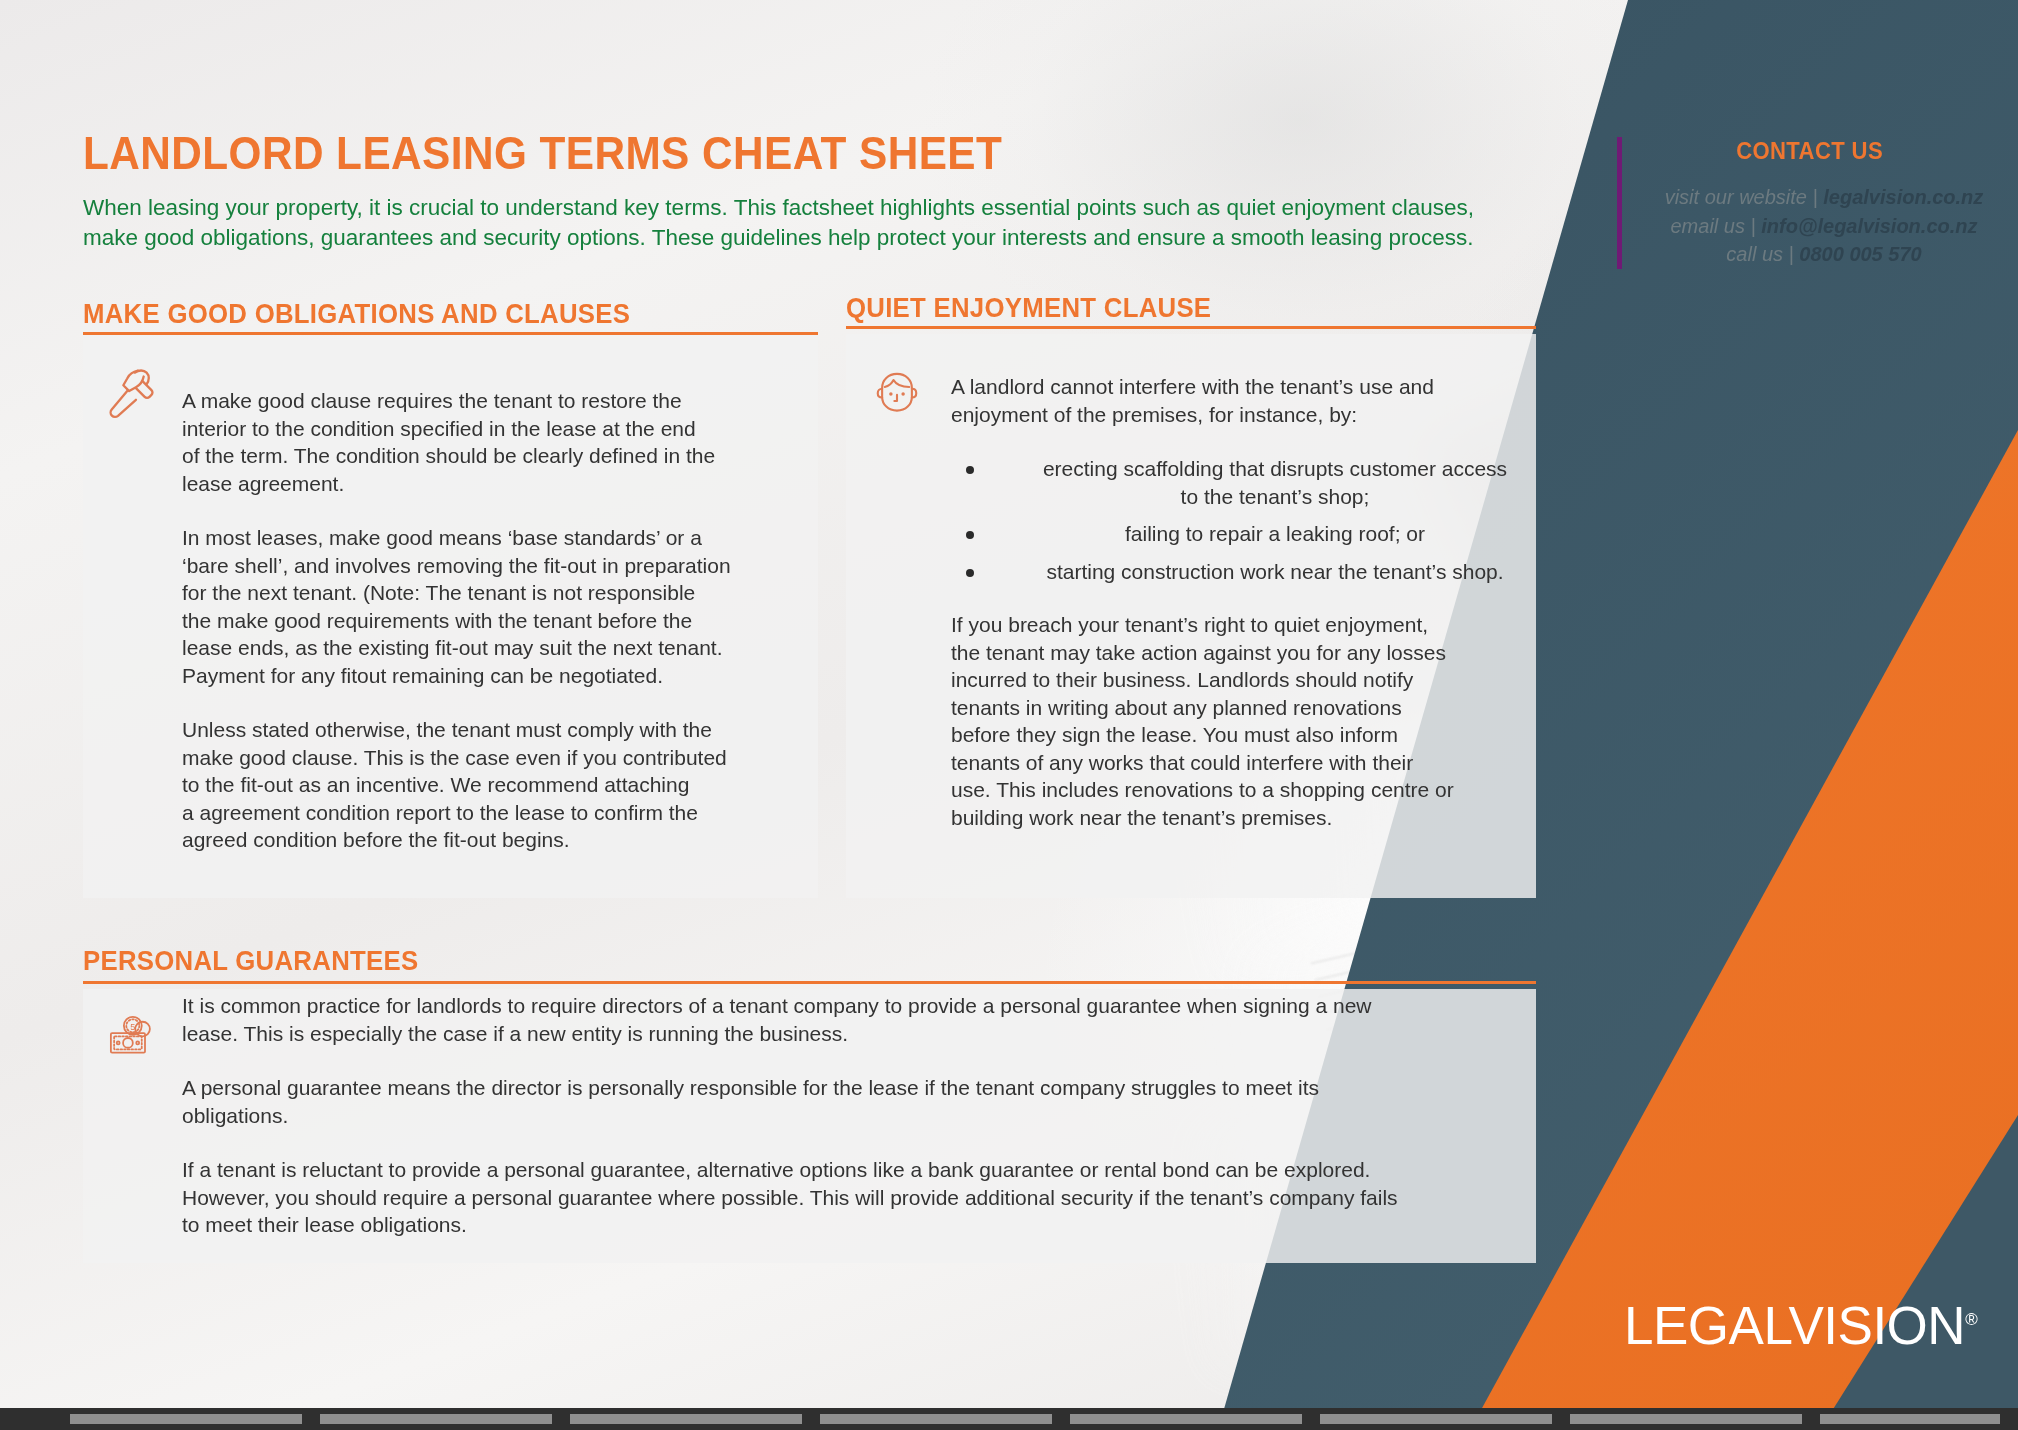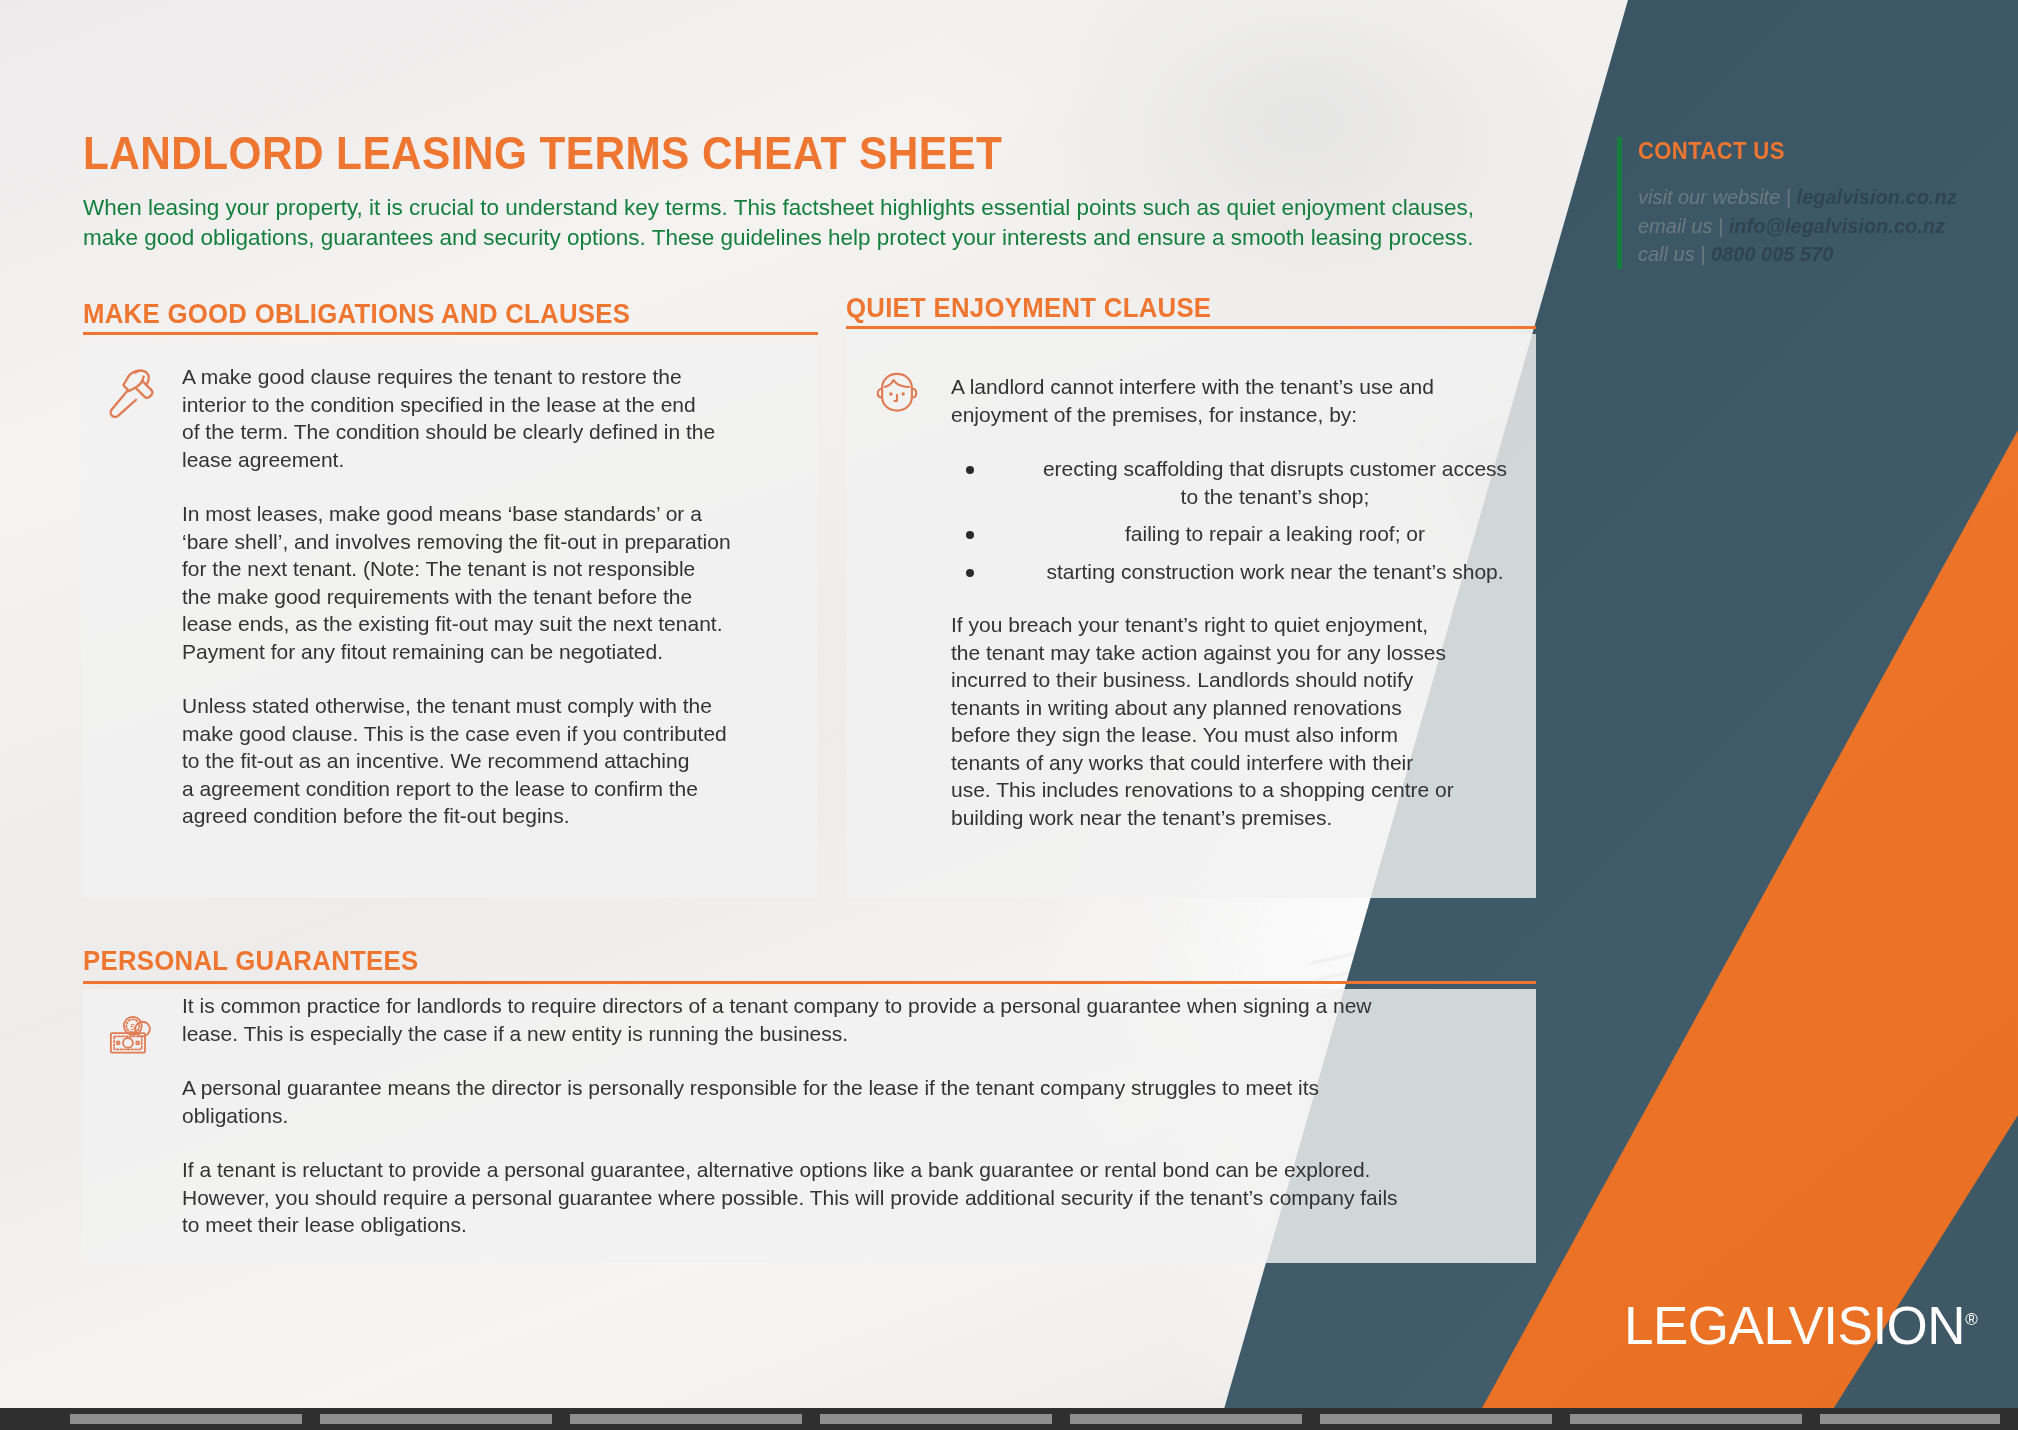--- a/index.html
+++ b/index.html
@@ -77,22 +77,23 @@
   }
   .intro{
     position:absolute;left:83px;top:193px;width:1470px;
     font-size:22.5px;line-height:30px;color:#15803d;
   }
   .intro div{white-space:nowrap;}
 
   
   .contact{
     position:absolute;left:1617px;top:137px;width:360px;
-    padding-left:16px;
-    border-left:5px solid #15803d;
+    padding-left:22px;
+    border-left:5px solid #701a75;
+    text-align:center;
   }
   .contact-title{
     font-family:"Liberation Sans Narrow","Liberation Sans",sans-serif;
     font-weight:bold;font-size:24px;color:#ef7630;letter-spacing:0.4px;
     transform:scaleX(0.92);transform-origin:left center;white-space:nowrap;
   }
   .contact-lines{margin-top:18px;font-style:italic;}
   .contact-line{
     font-size:20px;line-height:28.5px;color:#6c7a80;white-space:nowrap;
   }
@@ -182,21 +183,21 @@
 
     <div class="icon-wrap" style="left:103px;top:362px;">
       <svg width="62" height="62" viewBox="0 0 64 64" fill="none" stroke="#e07b53" stroke-width="2.4" stroke-linecap="round" stroke-linejoin="round">
         <path d="M36 9c-5 1-9 4-11 8l-4 7 6 6 7-4c4-2 7-6 8-11"></path>
         <path d="M33 11c4-3 9-3 12 0s3 8 0 12"></path>
         <path d="M41 20l9 9c1.4 1.4 1.4 3.6 0 5l-2 2c-1.4 1.4-3.6 1.4-5 0l-9-9"></path>
         <path d="M25 30L9 49c-1.6 1.9-1.5 4.6.2 6.3s4.4 1.8 6.3.2L34 39"></path>
       </svg>
     </div>
 
-    <div class="body-col" style="left:182px;top:363px;width:600px;">
+    <div class="body-col" style="left:182px;top:387px;width:600px;">
       <p>
         <span class="ln">A make good clause requires the tenant to restore the</span>
         <span class="ln">interior to the condition specified in the lease at the end</span>
         <span class="ln">of the term. The condition should be clearly defined in the</span>
         <span class="ln">lease agreement.</span>
       </p>
       <p>
         <span class="ln">In most leases, make good means ‘base standards’ or a</span>
         <span class="ln">‘bare shell’, and involves removing the fit-out in preparation</span>
         <span class="ln">for the next tenant. (Note: The tenant is not responsible</span>

